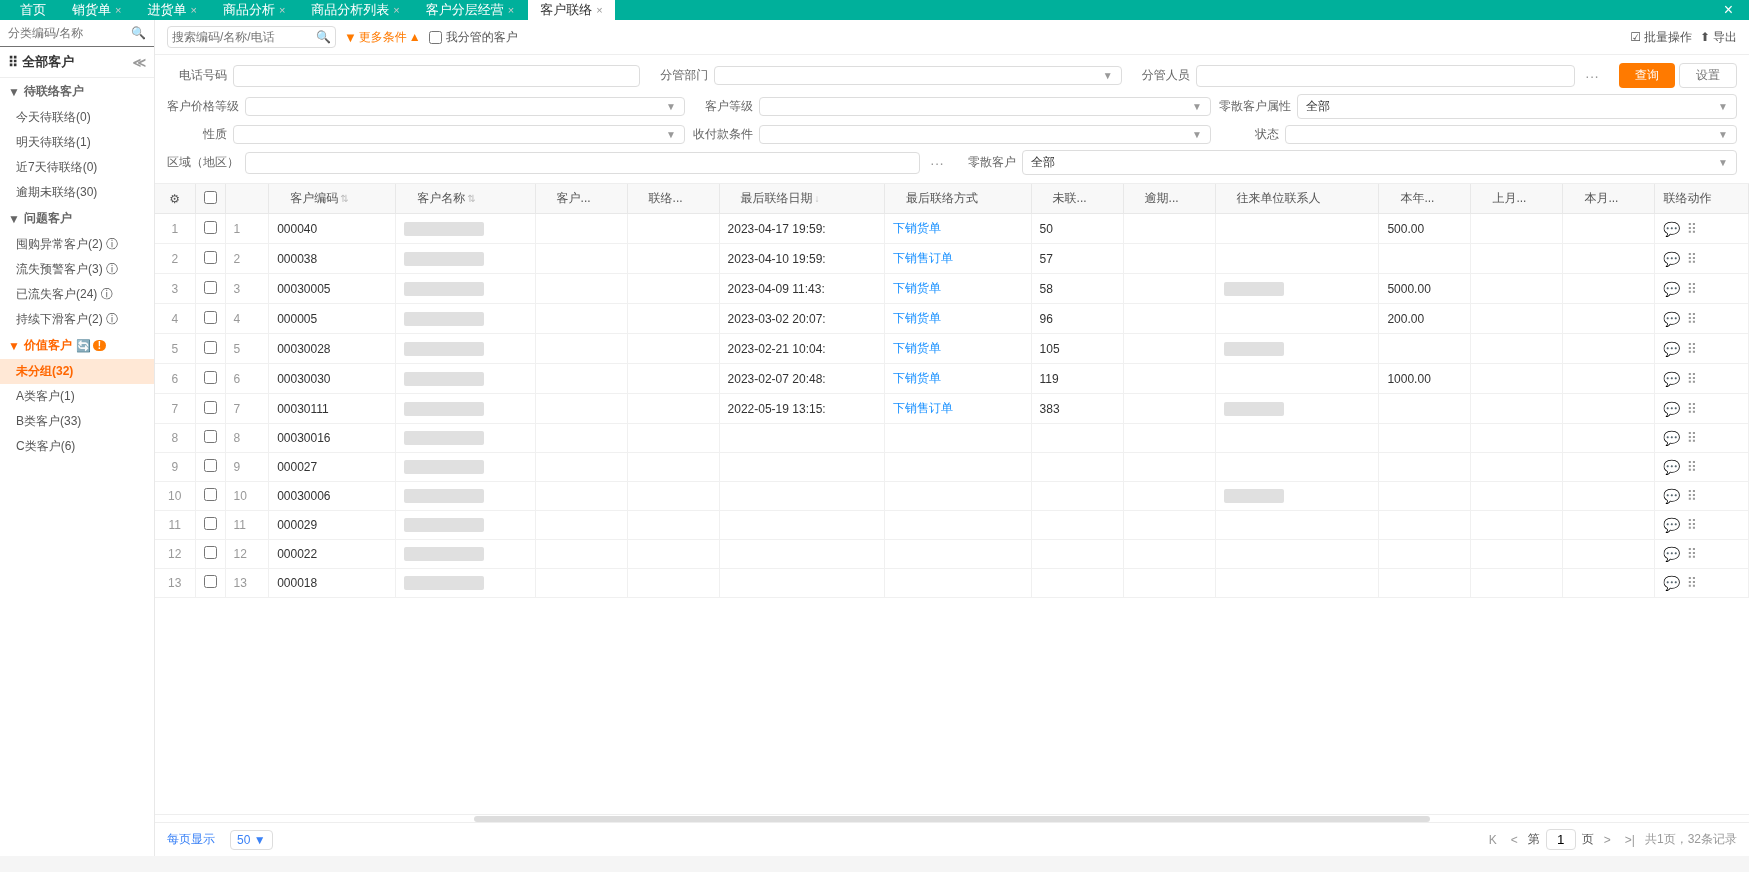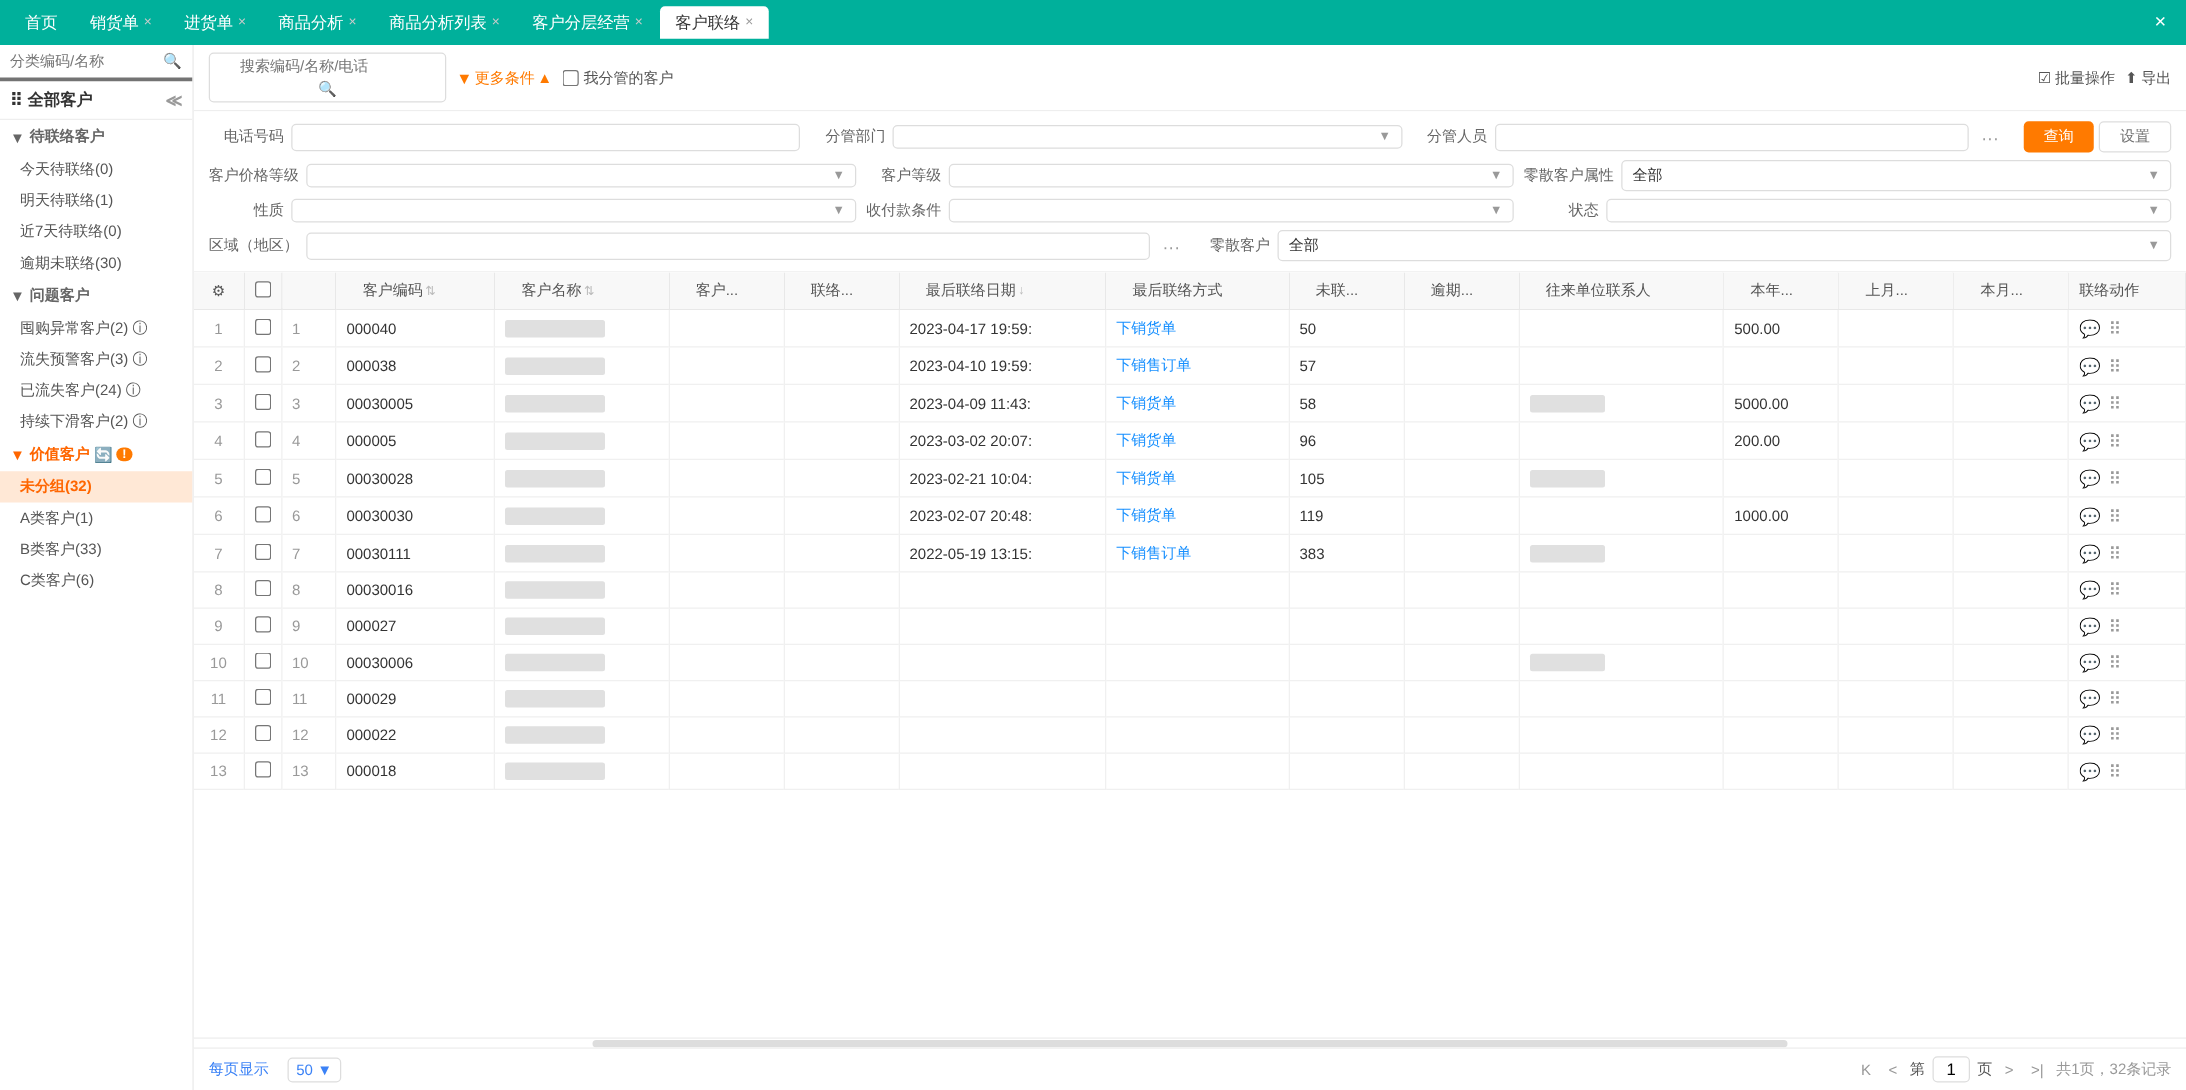--- a/index.html
+++ b/index.html
@@ -3,21 +3,21 @@
   <meta charset="utf-8">
   <style>
     * { box-sizing: border-box; margin: 0; padding: 0; }
     body { font-family: 'Microsoft YaHei', Arial, sans-serif; font-size: 12px; background: #f5f5f5; color: #333; overflow: hidden; }
 
     
     .top-nav {
       display: flex;
       align-items: center;
       background: #00b09b;
-      height: 36px;
+      height: 20px;
       padding: 0 8px;
       gap: 2px;
     }
     .nav-tab {
       display: inline-flex;
       align-items: center;
       padding: 4px 12px;
       color: #fff;
       font-size: 13px;
       cursor: pointer;
@@ -45,21 +45,21 @@
       border-right: 1px solid #e8e8e8;
       display: flex;
       flex-direction: column;
       overflow-y: auto;
       flex-shrink: 0;
     }
     .sidebar-search {
       display: flex;
       align-items: center;
       padding: 6px 8px;
-      border-bottom: 3px solid #737373;
+      border-bottom: 1px solid #737373;
       gap: 4px;
     }
     .sidebar-search input {
       border: none;
       outline: none;
       font-size: 12px;
       width: 100%;
       color: #999;
     }
     .sidebar-section-header {
@@ -113,24 +113,23 @@
       padding: 6px 12px;
       background: #fff;
       border-bottom: 1px solid #eee;
       gap: 8px;
     }
     .filter-search {
       display: flex;
       align-items: center;
       border: 1px solid #ddd;
       border-radius: 4px;
-      padding: 3px 24px;
+      padding: 3px 4px;
       gap: 4px;
       background: #fff;
-      flex-direction: column;
     }
     .filter-search input {
       border: none;
       outline: none;
       font-size: 12px;
       width: 140px;
       color: #999;
     }
     .filter-more {
       display: flex;

